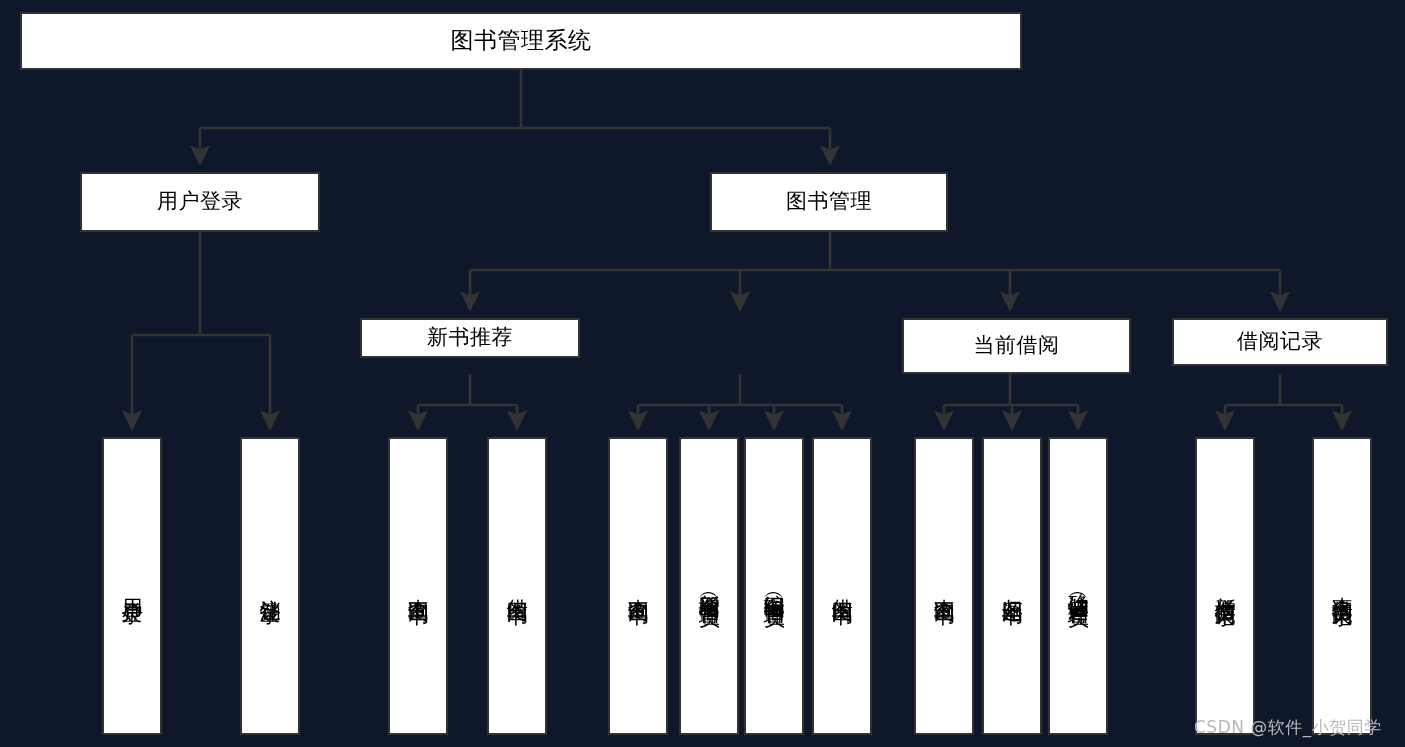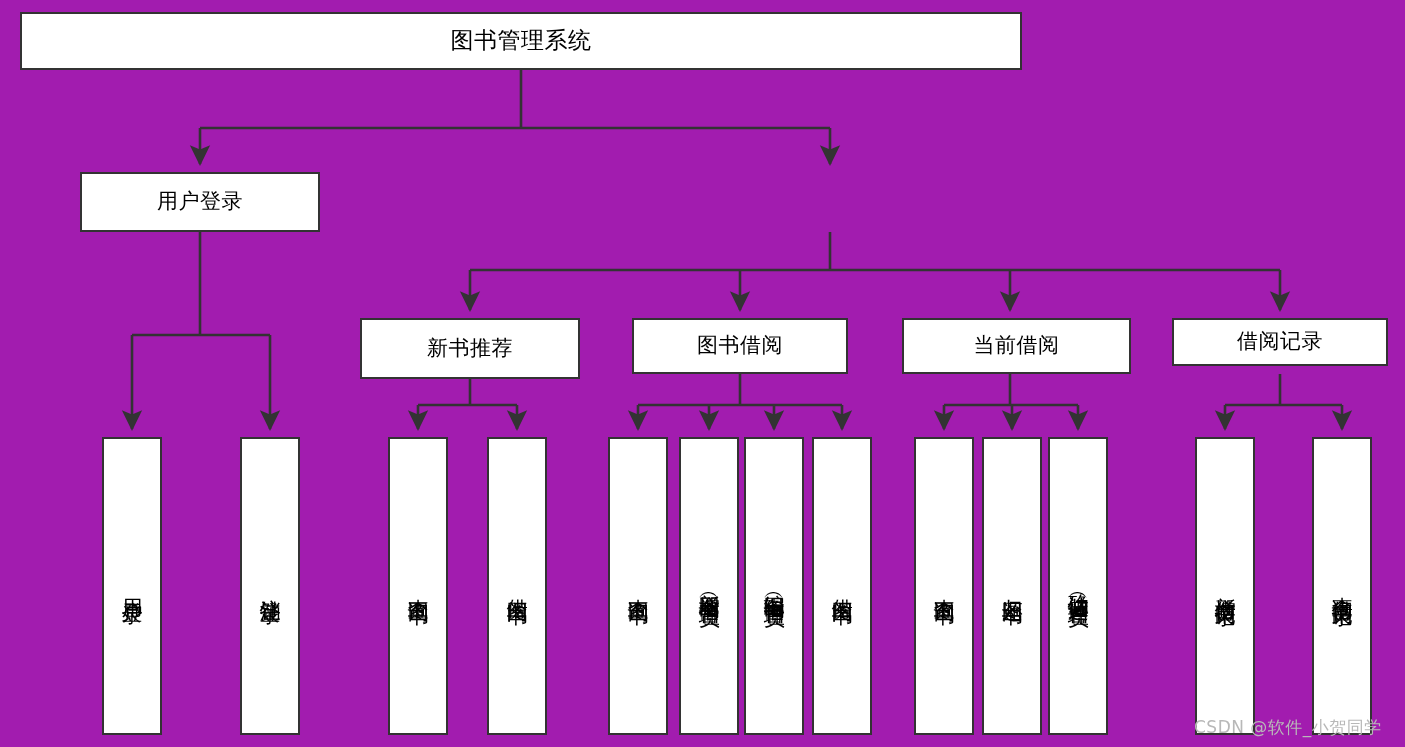--- a/index.html
+++ b/index.html
@@ -7,21 +7,21 @@
     padding: 0;
     background: #ffffff;
   }
   body {
     font-family: "DejaVu Sans", "Liberation Sans", sans-serif;
   }
   #diagram-root {
     position: relative;
     width: 1405px;
     height: 747px;
-    background: #a21caf;
+    background: #0f172a;
     overflow: hidden;
   }
   #edges-layer {
     position: absolute;
     left: 0;
     top: 0;
     width: 1405px;
     height: 747px;
     pointer-events: none;
   }
@@ -135,28 +135,28 @@
   </svg>
 
   <div class="node horizontal root" style="left:20px; top:12px; width:1002px; height:58px;">
     <span class="nlabel">图书管理系统</span>
   </div>
 
   <div class="node horizontal" style="left:80px; top:172px; width:240px; height:60px;">
     <span class="nlabel">用户登录</span>
   </div>
 
-
-  <div class="node horizontal" style="left:360px; top:318px; width:220px; height:61px;">
+  <div class="node horizontal" style="left:710px; top:172px; width:238px; height:60px;">
+    <span class="nlabel">图书管理</span>
+  </div>
+
+  <div class="node horizontal" style="left:360px; top:318px; width:220px; height:40px;">
     <span class="nlabel">新书推荐</span>
   </div>
 
-  <div class="node horizontal" style="left:632px; top:318px; width:216px; height:56px;">
-    <span class="nlabel">图书借阅</span>
-  </div>
 
   <div class="node horizontal" style="left:902px; top:318px; width:229px; height:56px;">
     <span class="nlabel">当前借阅</span>
   </div>
 
   <div class="node horizontal" style="left:1172px; top:318px; width:216px; height:48px;">
     <span class="nlabel">借阅记录</span>
   </div>
 
   <div class="node vertical" style="left:102px; top:437px; width:60px; height:298px;">

